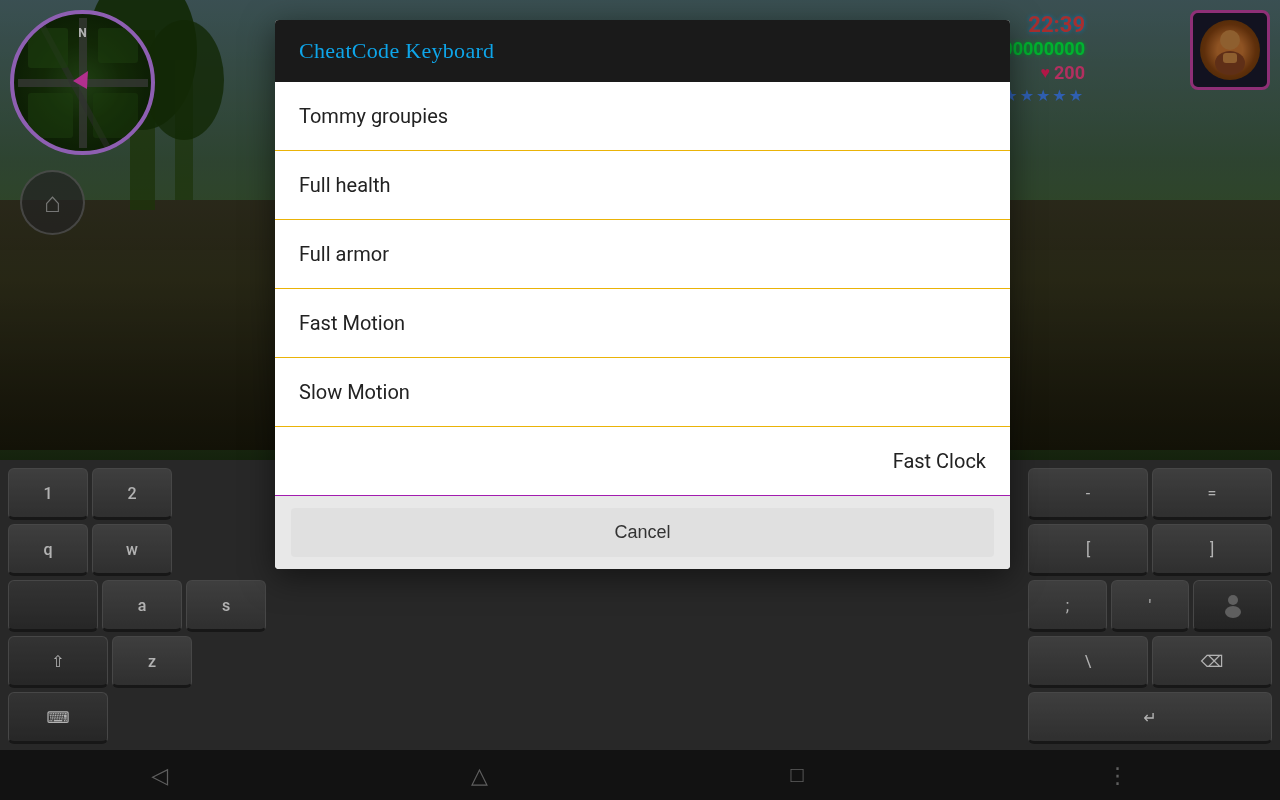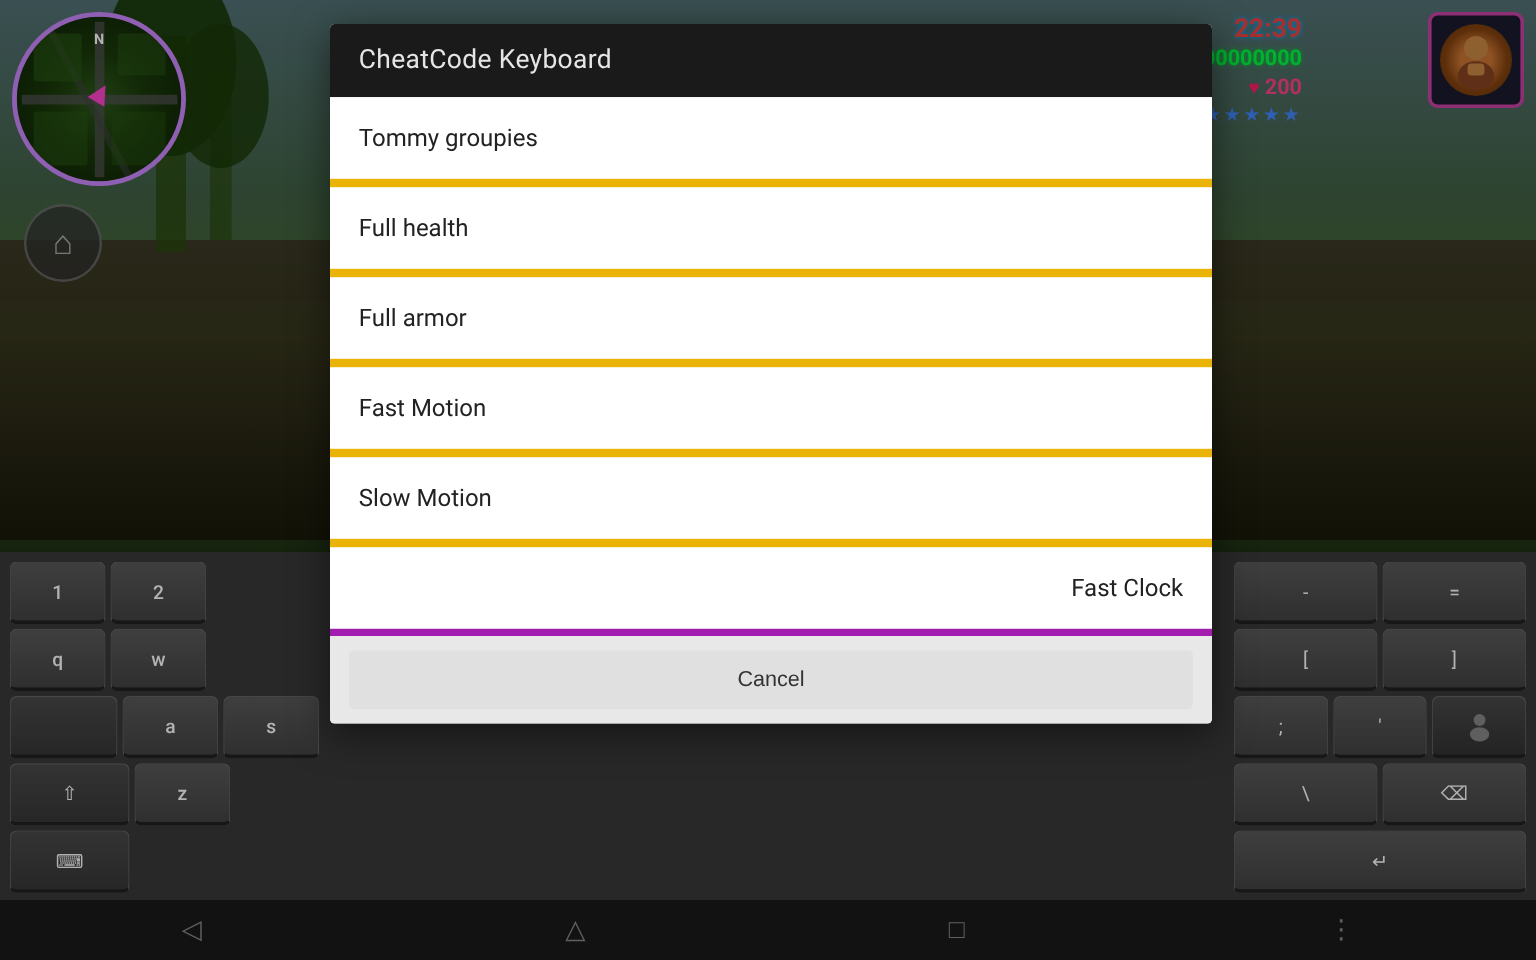--- a/index.html
+++ b/index.html
@@ -281,51 +281,52 @@
       overflow: hidden;
       box-shadow: 0 8px 32px rgba(0,0,0,0.5);
     }
 
     .dialog-title-bar {
       background: #1a1a1a;
       padding: 18px 24px;
     }
 
     .dialog-title {
-      color: #e5e5e5;
+      color: #0ea5e9;
       font-size: 22px;
       font-weight: 400;
       letter-spacing: 0.3px;
+      font-family: Liberation Serif, serif;
     }
 
     .dialog-body {
       background: #fff;
       max-height: 560px;
       overflow-y: auto;
     }
 
     .cheat-item {
       padding: 22px 24px;
-      border-bottom: 7px solid #eab308;
+      border-bottom: 1px solid #eab308;
       font-size: 20px;
       color: #222;
       cursor: pointer;
       font-weight: 400;
     }
 
     .cheat-item:last-child {
       border-bottom: none;
       text-align: right;
     }
 
     .dialog-actions {
       background: #e8e8e8;
       padding: 12px 16px;
       display: flex;
-      border-top: 6px solid #a21caf;
+      border-top: 1px solid #a21caf;
     }
 
     .cancel-button {
       background: #e0e0e0;
       border: none;
       border-radius: 4px;
       padding: 14px 0;
       width: 100%;
       font-size: 18px;
       color: #333;

